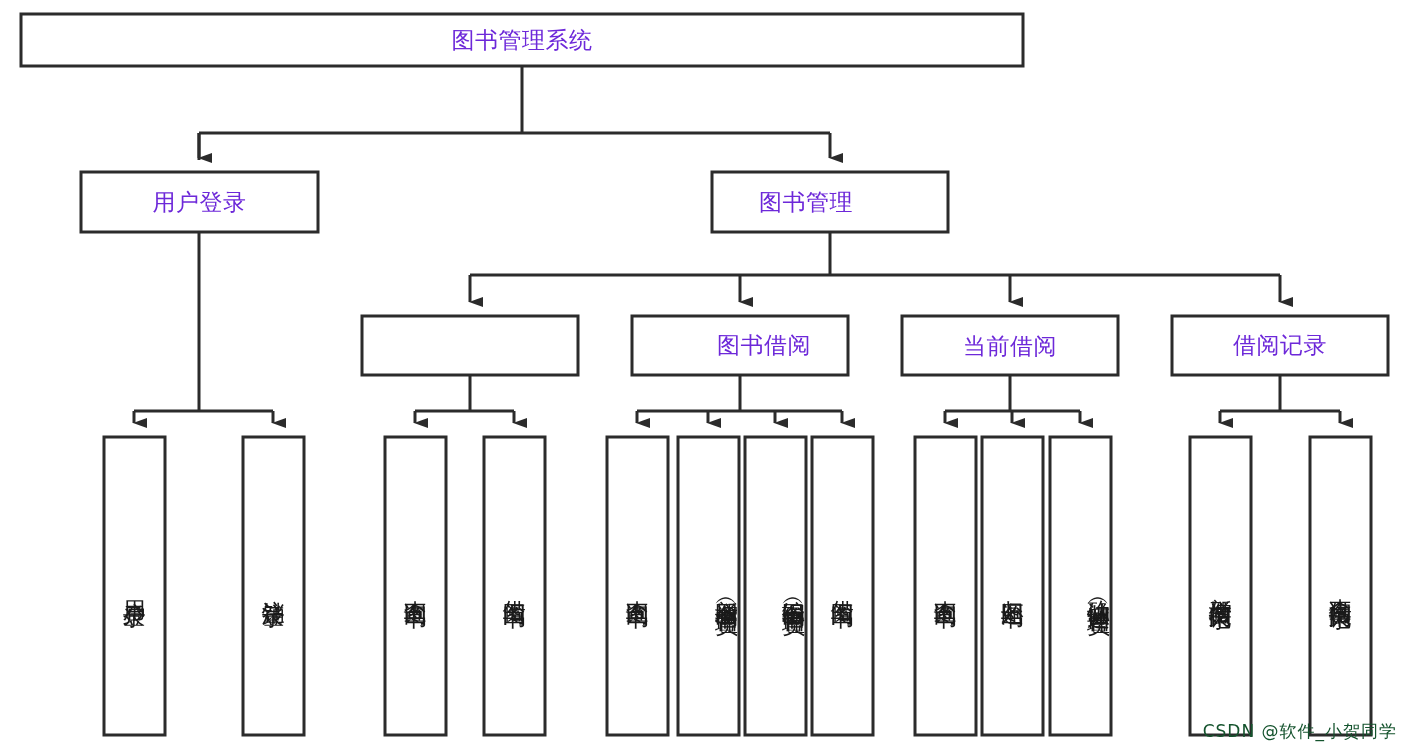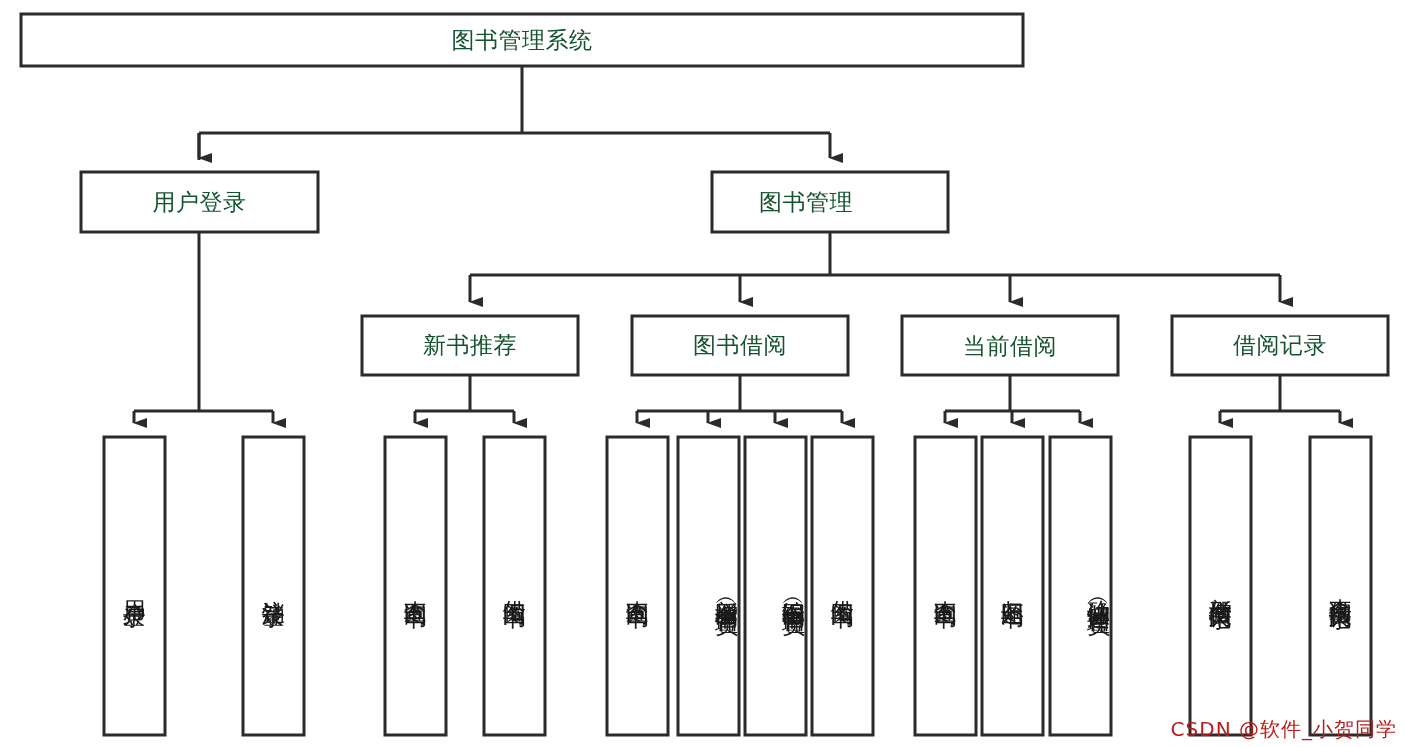--- a/index.html
+++ b/index.html
@@ -40,21 +40,21 @@
   .arrow-head {
     fill: #2b2b2b;
     stroke: none;
   }
   .node-label-h {
     position: absolute;
     display: flex;
     align-items: center;
     justify-content: center;
     text-align: left;
-    color: #14532d;
+    color: #6d28d9;
     font-size: 23px;
     letter-spacing: 0.5px;
     white-space: nowrap;
     pointer-events: none;
   }
   .node-label-v {
     position: absolute;
     display: flex;
     align-items: center;
     justify-content: center;
@@ -64,22 +64,22 @@
     writing-mode: vertical-rl;
     text-orientation: upright;
     letter-spacing: 2px;
     white-space: nowrap;
     pointer-events: none;
   }
   .watermark {
     position: absolute;
     right: 8px;
     bottom: 4px;
-    font-size: 20px;
-    color: #b91c1c;
+    font-size: 17px;
+    color: #14532d;
     letter-spacing: 1px;
     white-space: nowrap;
   }
 </style>
 </head>
 <body>
 
 <div id="diagram-root">
 
   <svg class="diagram-canvas" viewBox="0 0 1405 747">
@@ -149,22 +149,21 @@
     <path class="connector" d="M 1280 375 L 1280 411 M 1220 411 L 1340 411"></path>
     <path class="connector" d="M 1220 411 L 1220 423" marker-end="url(#arrow)"></path>
     <path class="connector" d="M 1340 411 L 1340 423" marker-end="url(#arrow)"></path>
   </svg>
 
   <div class="node-label-h" style="left:21px; top:14px; width:1002px; height:52px;">图书管理系统</div>
 
   <div class="node-label-h" style="left:81px; top:172px; width:237px; height:60px;">用户登录</div>
   <div class="node-label-h" style="left:712px; top:172px; width:188px; height:60px;">图书管理</div>
 
-  <div class="node-label-h" style="left:362px; top:316px; width:216px; height:59px;">新书推荐</div>
-  <div class="node-label-h" style="left:632px; top:316px; width:216px; height:59px;">图书借阅</div>
+  <div class="node-label-h" style="left:632px; top:316px; width:216px; height:59px;padding-left:24px;">图书借阅</div>
   <div class="node-label-h" style="left:902px; top:316px; width:216px; height:61px;">当前借阅</div>
   <div class="node-label-h" style="left:1172px; top:316px; width:216px; height:59px;font-family:Liberation Mono, monospace;">借阅记录</div>
 
   <div class="node-label-v" style="left:104px; top:437px; width:61px; height:298px;">用户登录</div>
   <div class="node-label-v" style="left:243px; top:437px; width:61px; height:298px;">注销登录</div>
 
   <div class="node-label-v" style="left:385px; top:437px; width:61px; height:298px;">查询图书</div>
   <div class="node-label-v" style="left:484px; top:437px; width:61px; height:298px;">借阅图书</div>
 
   <div class="node-label-v" style="left:607px; top:437px; width:61px; height:298px;">查询图书</div>

